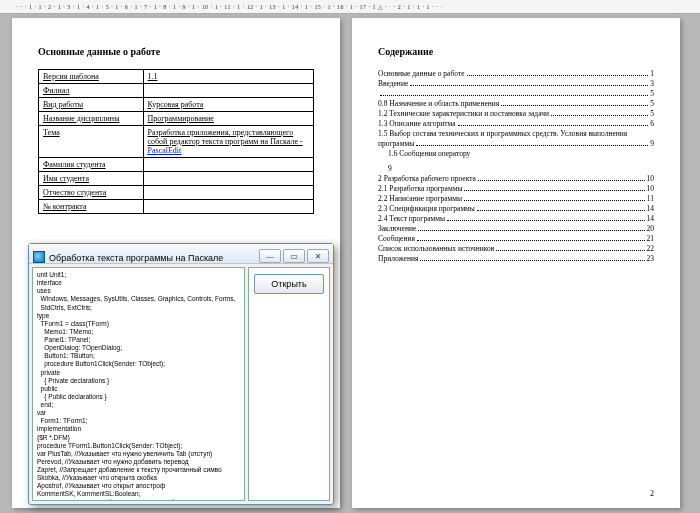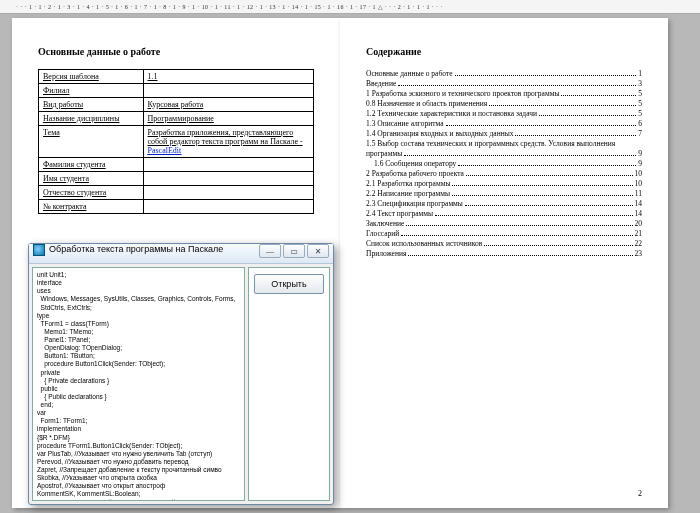--- a/index.html
+++ b/index.html
@@ -26,20 +26,21 @@
     padding-left: 16px;
     letter-spacing: 0.4px;
     white-space: nowrap;
     overflow: hidden;
   }
   .pages {
     position: absolute;
     top: 18px;
     left: 12px;
     display: flex;
+    gap: 12px;
   }
   .page {
     background: #fff;
     width: 328px;
     height: 490px;
     box-shadow: 2px 2px 5px rgba(0,0,0,.3);
     padding: 28px 26px 20px 26px;
     position: relative;
   }
   .page h2 {
@@ -70,21 +71,21 @@
     margin-bottom: 1px;
   }
   .toc-t { flex: 0 0 auto; }
   .dots {
     flex: 1 1 auto;
     border-bottom: 1px dotted #000;
     margin: 0 2px;
     height: 6px;
   }
   .toc-p { flex: 0 0 auto; }
-  .toc-indent { margin-left: 8px; }
+  .toc-indent { margin-left: 8px; flex-direction: column; }
   .pnum {
     position: absolute;
     bottom: 10px;
     right: 26px;
     font-size: 8px;
   }
 
   
   .app-window {
     position: absolute;
@@ -96,21 +97,21 @@
     border: 1px solid #6b8aaa;
     border-radius: 3px;
     box-shadow: 3px 3px 8px rgba(0,0,0,.4);
     font-family: "Segoe UI", Tahoma, sans-serif;
   }
   .titlebar {
     height: 20px;
     background: linear-gradient(#f7fbff,#dde8f4);
     border-bottom: 1px solid #b5c7d8;
     display: flex;
-    align-items: flex-start;
+    align-items: flex-end;
     padding: 0 4px;
     font-size: 9px;
     color: #000;
   }
   .tb-icon {
     width: 12px; height: 12px;
     background: radial-gradient(circle at 4px 4px,#8cf,#07a);
     border: 1px solid #057;
     margin-right: 4px;
   }
@@ -225,43 +226,37 @@
           <span class="toc-t">Основные данные о работе</span>
           <span class="dots"></span>
           <span class="toc-p">1</span>
         </div>
         <div class="toc-line">
           <span class="toc-t">Введение</span>
           <span class="dots"></span>
           <span class="toc-p">3</span>
         </div>
         <div class="toc-line">
-          <span class="toc-t">1 Разработка эскизного и технического проектов программы</span>
           <span class="dots"></span>
           <span class="toc-p">5</span>
         </div>
         <div class="toc-line">
           <span class="toc-t">0.8 Назначение и область применения</span>
           <span class="dots"></span>
           <span class="toc-p">5</span>
         </div>
         <div class="toc-line">
           <span class="toc-t">1.2 Технические характеристики и постановка задачи</span>
           <span class="dots"></span>
           <span class="toc-p">5</span>
         </div>
         <div class="toc-line">
           <span class="toc-t">1.3 Описание алгоритма</span>
           <span class="dots"></span>
           <span class="toc-p">6</span>
-        </div>
-        <div class="toc-line">
-          <span class="toc-t">1.4 Организация входных и выходных данных</span>
-          <span class="dots"></span>
-          <span class="toc-p">7</span>
         </div>
         <div class="toc-line">
           <span class="toc-t">1.5 Выбор состава технических и программных средств. Условия выполнения</span>
         </div>
         <div class="toc-line">
           <span class="toc-t">программы</span>
           <span class="dots"></span>
           <span class="toc-p">9</span>
         </div>
         <div class="toc-line toc-indent">
@@ -293,21 +288,21 @@
           <span class="toc-t">2.4 Текст программы</span>
           <span class="dots"></span>
           <span class="toc-p">14</span>
         </div>
         <div class="toc-line">
           <span class="toc-t">Заключение</span>
           <span class="dots"></span>
           <span class="toc-p">20</span>
         </div>
         <div class="toc-line">
-          <span class="toc-t">Глоссарий</span>
+          <span class="toc-t">Сообщения</span>
           <span class="dots"></span>
           <span class="toc-p">21</span>
         </div>
         <div class="toc-line">
           <span class="toc-t">Список использованных источников</span>
           <span class="dots"></span>
           <span class="toc-p">22</span>
         </div>
         <div class="toc-line">
           <span class="toc-t">Приложения</span>

